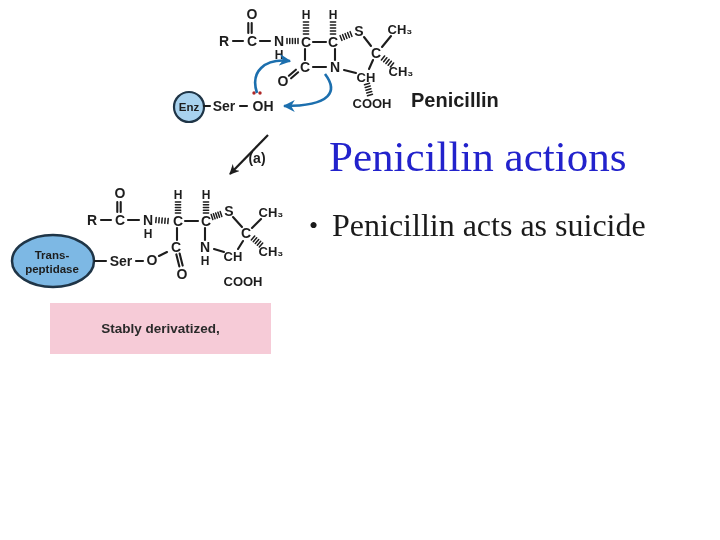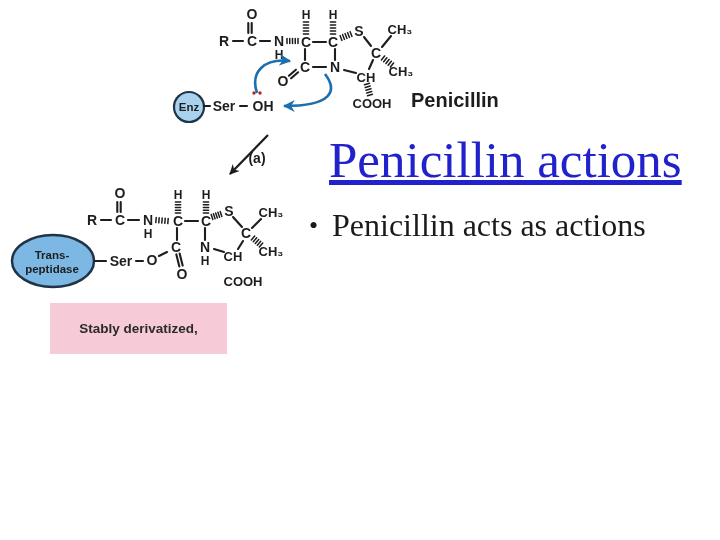--- a/index.html
+++ b/index.html
@@ -13,22 +13,22 @@
   .hash{stroke:var(--struct,#1d1d1d);stroke-width:1.5;stroke-linecap:round;}
   .enz-c{fill:var(--enz-fill,#a8d2ee);stroke:var(--outline,#1f3547);stroke-width:2.2;}
   .enz-e{fill:var(--trans-fill,#7db8e4);stroke:var(--outline,#1f3547);stroke-width:2.5;}
   .dot{fill:var(--dots,#ae2727);}
   .barrow{fill:none;stroke:var(--blue,#1c6fae);stroke-width:2.6;}
   .karrow{fill:none;stroke:var(--struct,#1d1d1d);stroke-width:2.2;}
   .caption{position:absolute;display:flex;flex-direction:column;justify-content:center;
            align-items:center;background:var(--cap-bg,#f6cbd7);color:var(--cap-tx,#2a2a2a);
            font-weight:bold;font-size:13.5px;line-height:18px;text-align:center;}
   .title{position:absolute;left:329px;top:135px;margin:0;font-weight:normal;
-         font-family:"Liberation Serif","DejaVu Serif",serif;font-size:51px;line-height:1;
-         color:var(--title-c,#2222cc);white-space:nowrap;text-decoration:underline;}
+         font-family:"Liberation Serif","DejaVu Serif",serif;font-size:43px;line-height:1;
+         color:var(--title-c,#2222cc);white-space:nowrap;}
   .bullet{position:absolute;left:304px;top:207px;display:flex;align-items:flex-start;
           color:var(--body-c,#1a1a1a);font-family:"Liberation Serif","DejaVu Serif",serif;}
   .marker{font-size:26px;line-height:37px;width:28px;padding-left:5px;box-sizing:border-box;}
   .btext{font-size:32px;line-height:37px;}
 </style>
 </head>
 <body>
 
 <div class="slide">
 
@@ -176,26 +176,26 @@
       <text x="176" y="247" font-size="14" class="atom mid">C</text>
       <text x="182" y="274" font-size="14" class="atom mid">O</text>
       <text x="152" y="260" font-size="14" class="atom mid">O</text>
       <text x="121" y="261" font-size="14" class="atom mid">Ser</text>
       <path d="M 257,93 C 250,72 264,58 290,61" class="barrow" marker-end="url(#ab)"></path>
       <path d="M 325,74 C 338,91 332,106 284,106" class="barrow" marker-end="url(#ab)"></path>
       <path d="M 268,135 L 230,174" class="karrow" marker-end="url(#ak)"></path>
       <text x="257" y="158" font-size="14" class="atom mid">(a)</text>
     </svg>
 
-  <div class="caption" style="left: 50px; top: 303px; width: 177px; height: 51px;">
+  <div class="caption" style="left: 50px; top: 303px; width: 221px; height: 51px;">
     <div>Stably derivatized,</div>
   </div>
 
   <h1 class="title">Penicillin actions</h1>
 
   <div class="bullet">
     <span class="marker">•</span>
     <div class="btext">
-      <div>Penicillin acts as actions</div>
+      <div>Penicillin acts as suicide</div>
     </div>
   </div>
 
 </div>
 
 </body></html>

